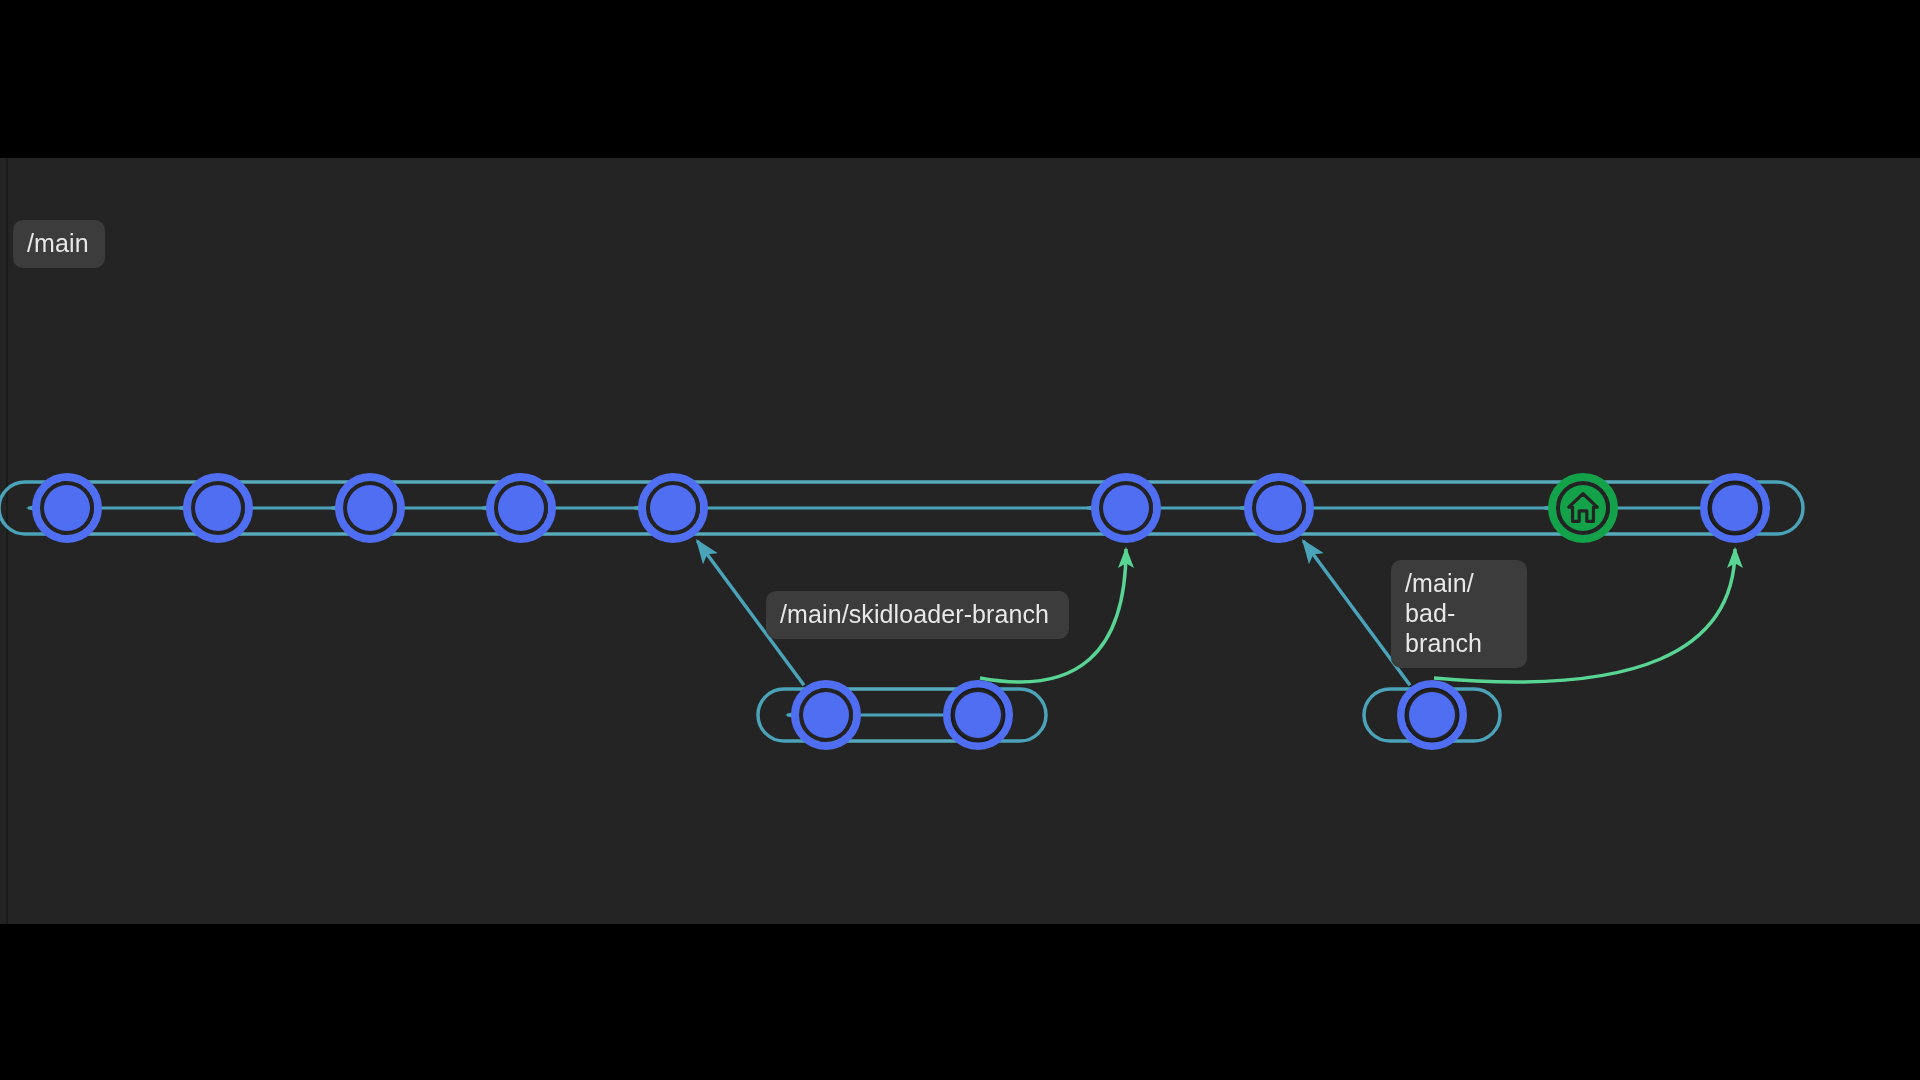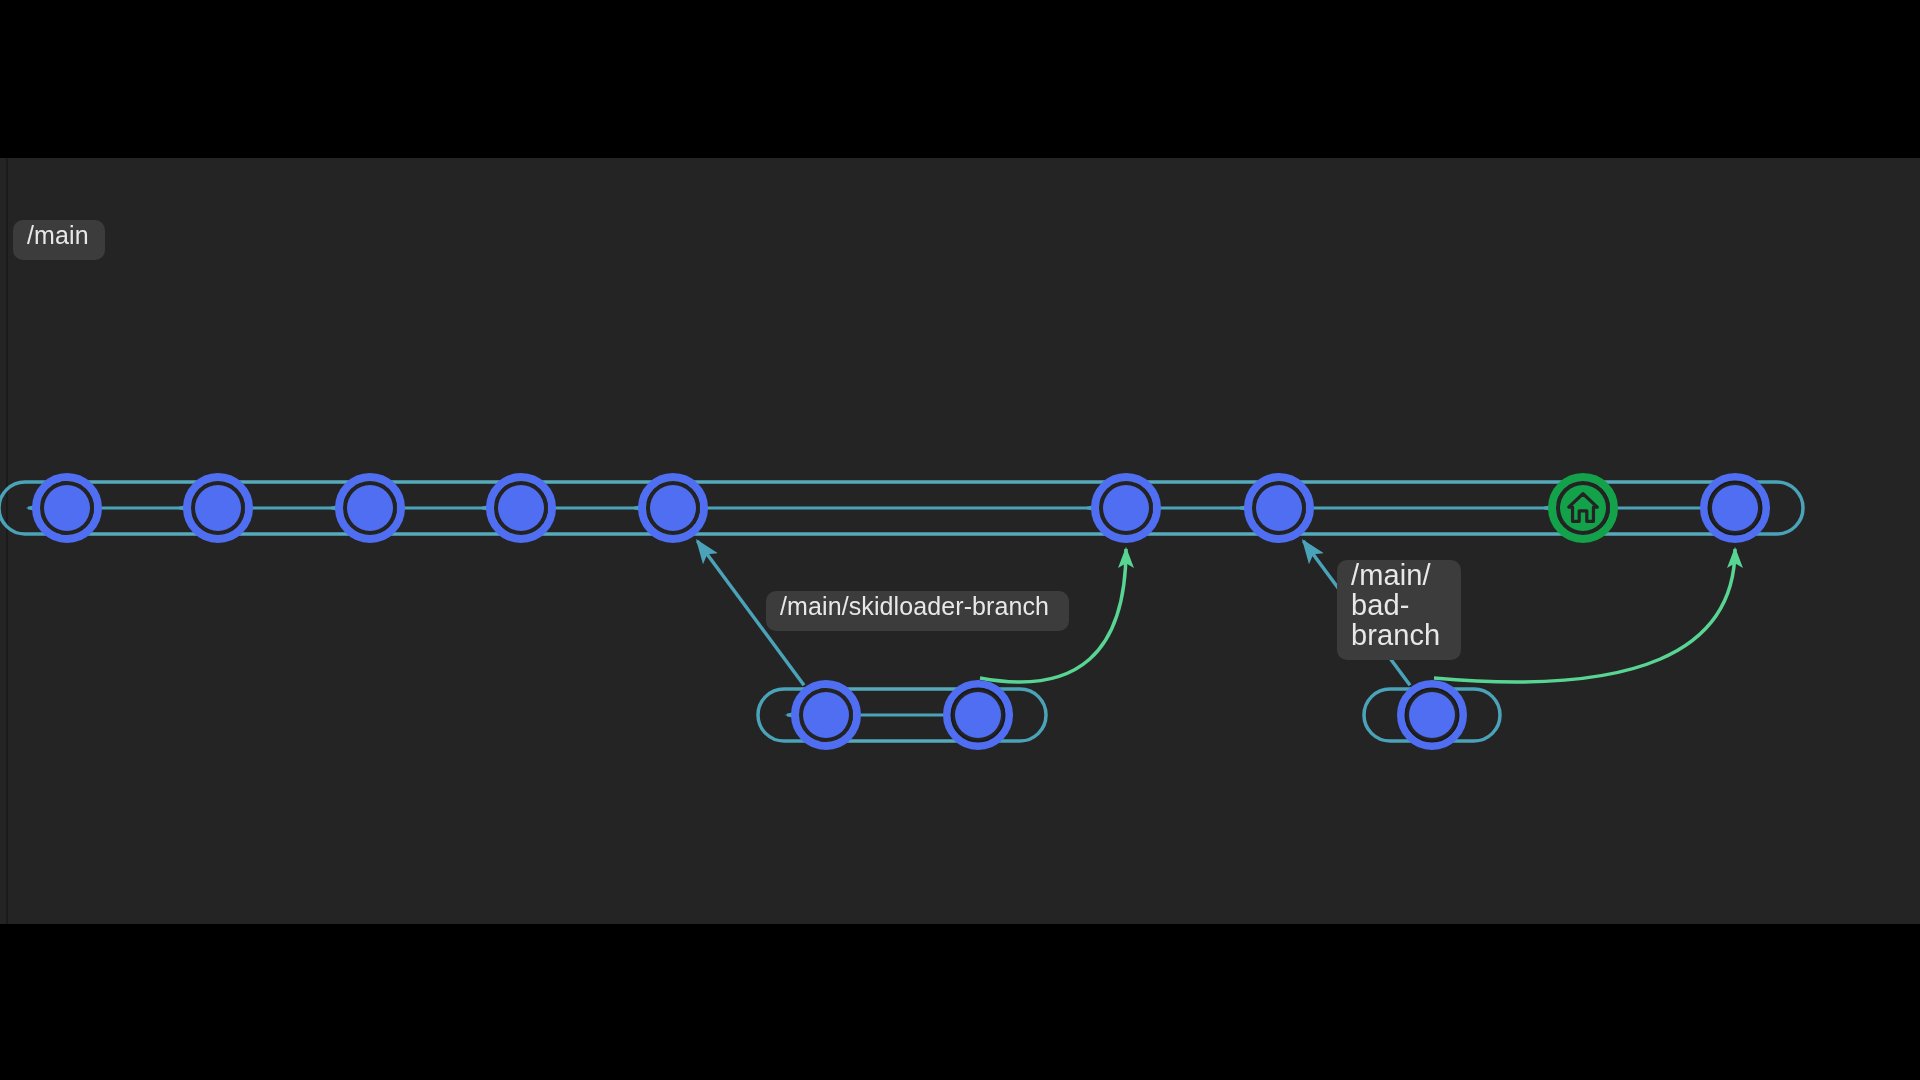--- a/index.html
+++ b/index.html
@@ -41,21 +41,21 @@
     top: 0;
     width: 1920px;
     height: 766px;
     display: block;
   }
   .gnode-label {
     position: absolute;
     background: #3c3c3c;
     color: #e8e8e8;
     border-radius: 10px;
-    padding: 0 14px 10px 14px;
+    padding: 8px 14px 10px 14px;
     font-size: 25px;
     line-height: 30px;
     letter-spacing: 0.1px;
     white-space: pre-line;
     box-sizing: border-box;
   }
 </style>
 </head>
 <body>
 
@@ -232,19 +232,19 @@
             <circle cx="1432" cy="557" r="27" fill="#232323"></circle>
             <circle cx="1432" cy="557" r="23" fill="#4f6ef2"></circle>
             <circle cx="1432" cy="557" r="26.5" fill="none" stroke="#1b1b1b" stroke-width="2"></circle>
           </g>
         </g>
     </svg>
 
     <div id="labels-layer">
         <div class="gnode-label" style="left: 13px; top: 62px; width: 92px; font-size: 25px;">/main</div>
         <div class="gnode-label" style="left: 766px; top: 433px; width: 303px; font-size: 25px;">/main/skidloader-branch</div>
-        <div class="gnode-label" style="left: 1337px; top: 402px; width: 124px; font-size: 29px;">/main/
+        <div class="gnode-label" style="left: 1391px; top: 402px; width: 136px; font-size: 25px;">/main/
 bad-
 branch</div>
       </div>
 
   </div>
 </div>
 
 </body></html>

